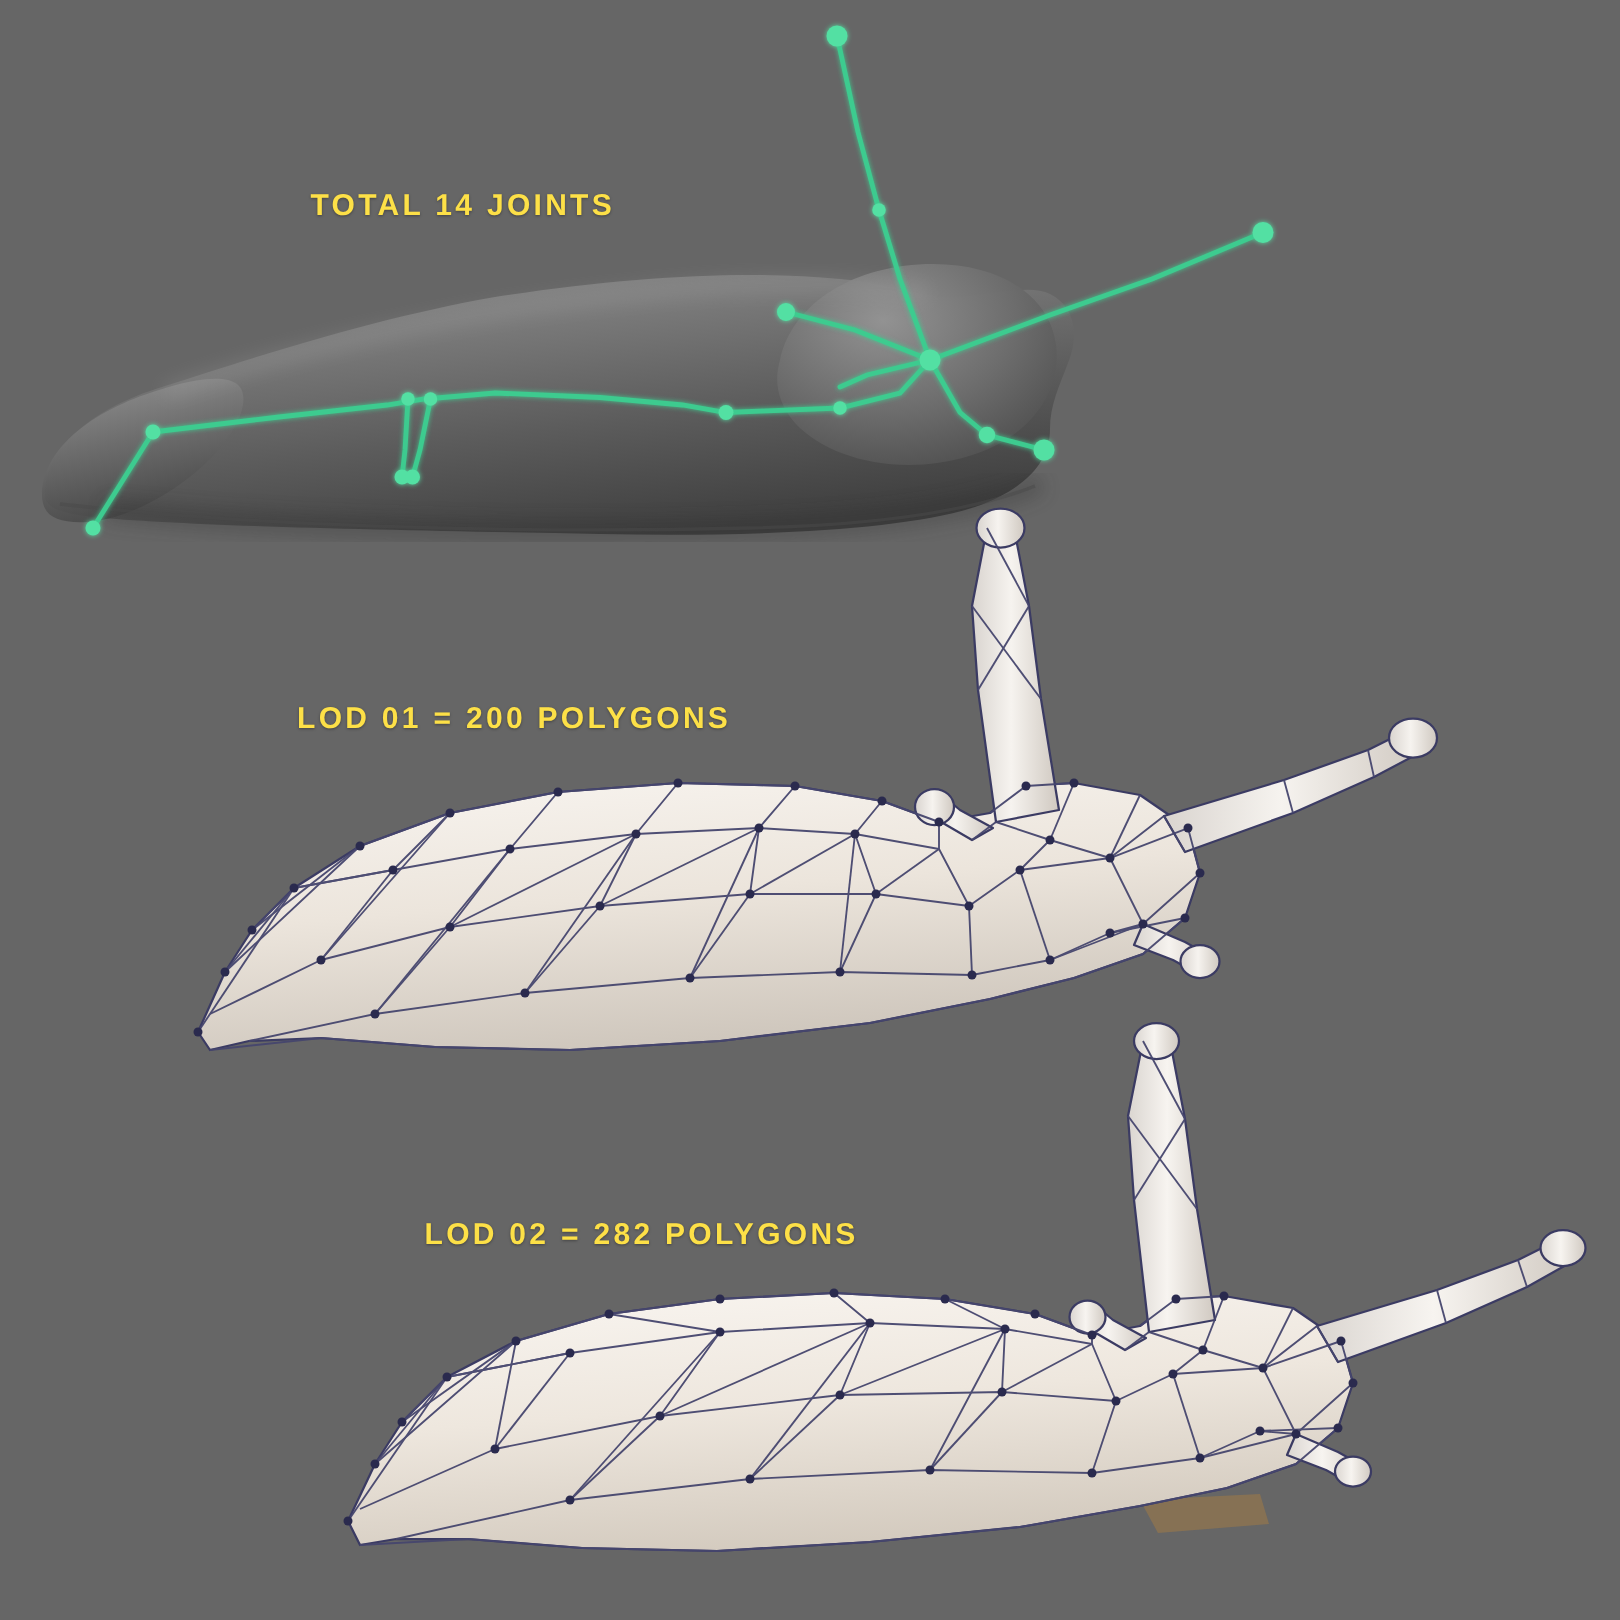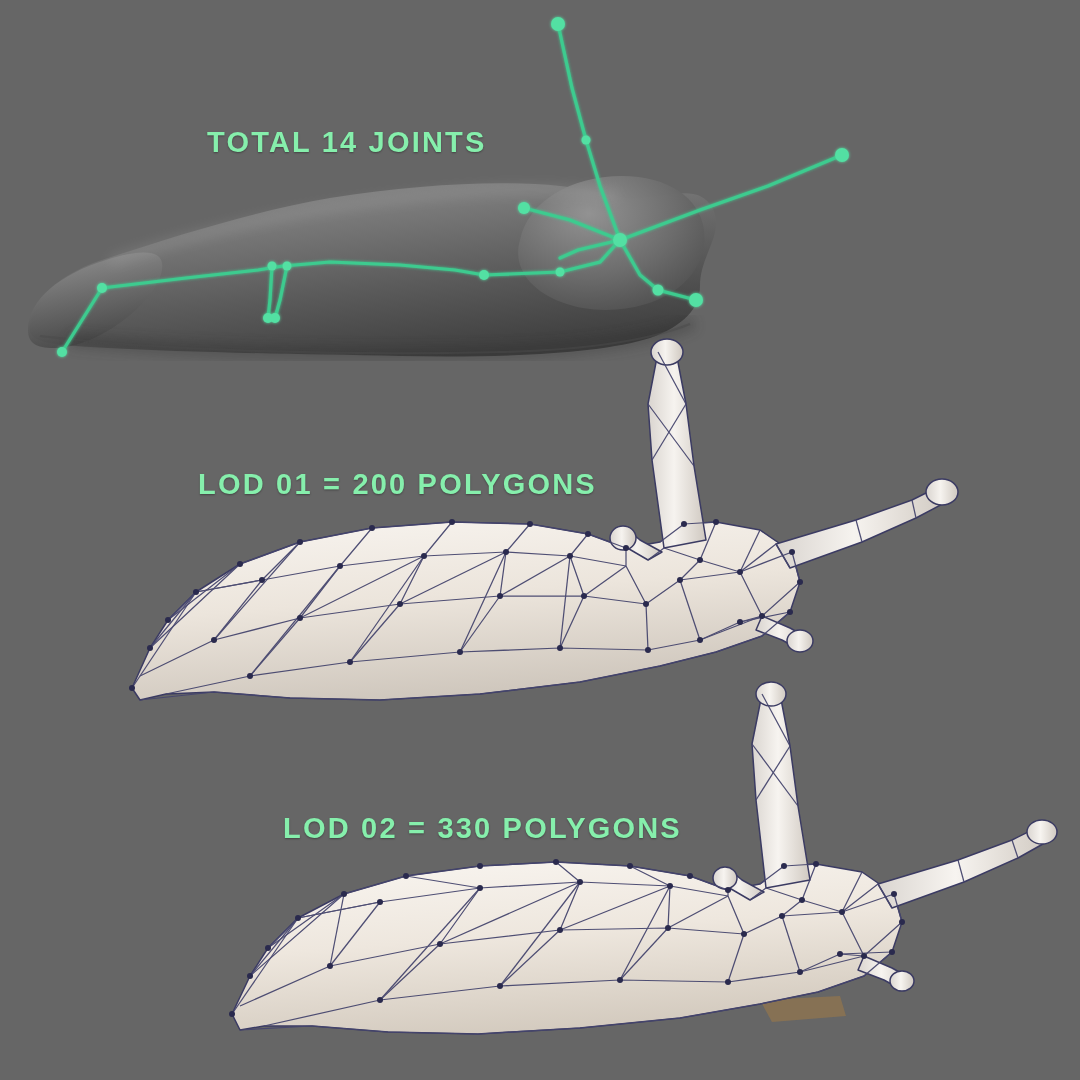--- a/index.html
+++ b/index.html
@@ -10,23 +10,23 @@
   #stage {
     position: relative;
     width: 1080px;
     height: 1080px;
     background: #666666;
     overflow: hidden;
     font-family: "Liberation Sans", sans-serif;
   }
   .label {
     position: absolute;
-    color: #86efac;
+    color: #fde047;
     font-weight: bold;
-    font-size: 29px;
+    font-size: 20px;
     letter-spacing: 2.2px;
     white-space: nowrap;
     text-shadow: 0 1px 2px rgba(0,0,0,0.35);
     user-select: none;
   }
   #label-joints { left: 207px; top: 126px; }
   #label-lod01  { left: 198px; top: 468px; }
   #label-lod02  { left: 283px; top: 812px; }
 
   .viewport {
@@ -415,15 +415,15 @@
           <circle cx="816" cy="864" r="3"></circle>
         <circle cx="784" cy="866" r="3"></circle>
       </g>
     </g>
   </svg>
 
   <div class="label" id="label-joints">TOTAL 14 JOINTS</div>
 
   <div class="label" id="label-lod01">LOD 01 = 200 POLYGONS</div>
 
-  <div class="label" id="label-lod02">LOD 02 = 330 POLYGONS</div>
+  <div class="label" id="label-lod02">LOD 02 = 282 POLYGONS</div>
 
 </div>
 
 </body></html>

